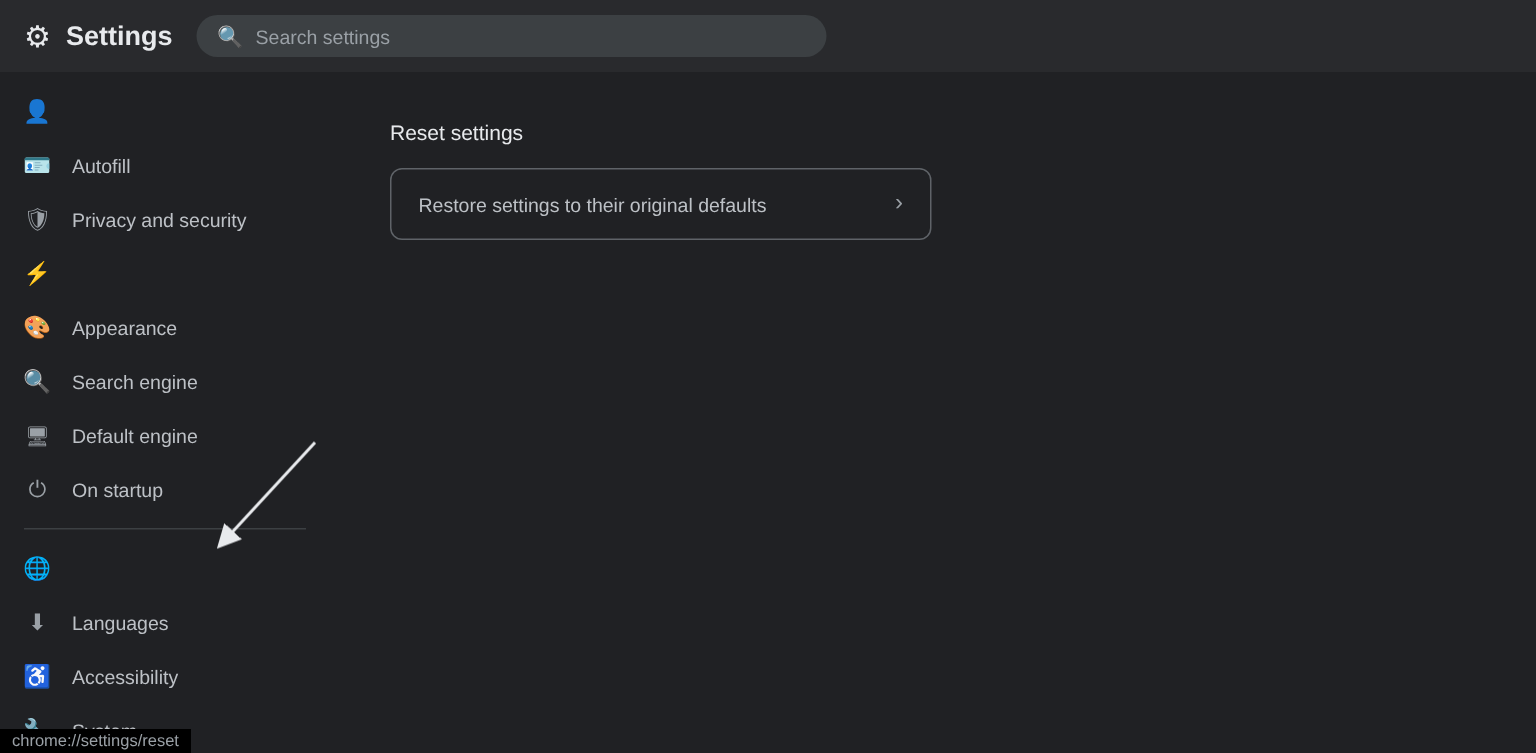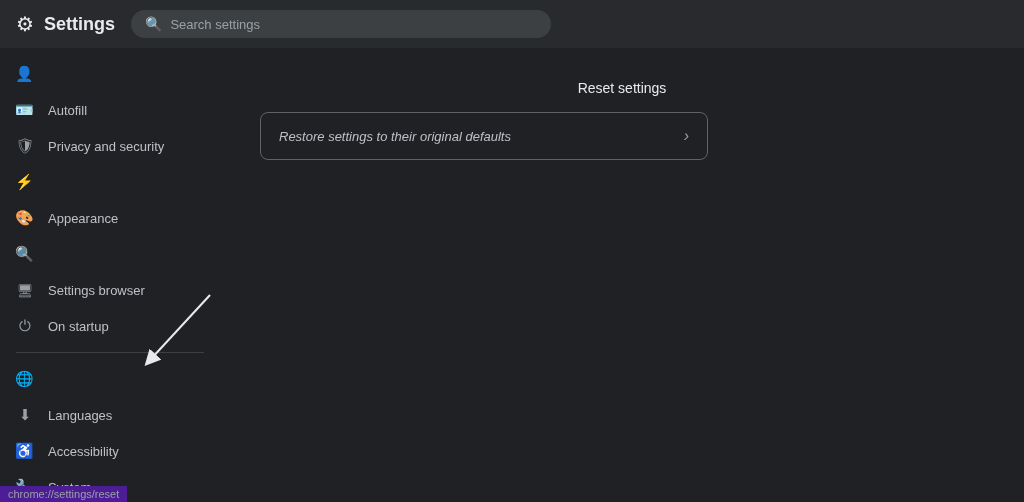--- a/index.html
+++ b/index.html
@@ -98,34 +98,32 @@
       height: 1px;
       background: #3c4043;
       margin: 8px 16px;
     }
 
     
     .main {
       flex: 1;
       padding: 32px 40px;
       overflow-y: auto;
-      text-align: center;
     }
     .section-title {
       font-size: 14px;
       font-weight: 500;
       color: #e8eaed;
       margin-bottom: 16px;
     }
     .settings-card {
       background: transparent;
       border: 1px solid #5f6368;
       border-radius: 8px;
-      width: 448px;
-      font-style: italic;
+      width: 361px;
     }
     .settings-card-item {
       display: flex;
       align-items: center;
       justify-content: space-between;
       padding: 14px 18px;
       cursor: pointer;
       color: #bdc1c6;
       font-size: 13px;
     }
@@ -140,21 +138,21 @@
       left: 155px;
       top: 290px;
       pointer-events: none;
     }
 
     
     .status-bar {
       position: fixed;
       bottom: 0;
       left: 0;
-      background: #4c1d95;
+      background: #000000;
       color: #9aa0a6;
       font-size: 11px;
       padding: 2px 8px;
       z-index: 100;
     }
   </style>
 </head>
 <body>
 
 <div class="header">
@@ -185,24 +183,25 @@
     </div>
     <div class="sidebar-item">
       <span class="icon">⚡</span>
     </div>
     <div class="sidebar-item">
       <span class="icon">🎨</span>
       <span class="label">Appearance</span>
     </div>
     <div class="sidebar-item">
       <span class="icon">🔍</span>
+      <span class="label">Search engine</span>
     </div>
     <div class="sidebar-item">
       <span class="icon" style="font-size:13px;">🖥</span>
-      <span class="label">Settings browser</span>
+      <span class="label">Default engine</span>
     </div>
     <div class="sidebar-item">
       <span class="icon">⏻</span>
       <span class="label">On startup</span>
     </div>
 
     <div class="sidebar-divider"></div>
 
     <div class="sidebar-item">
       <span class="icon">🌐</span>

